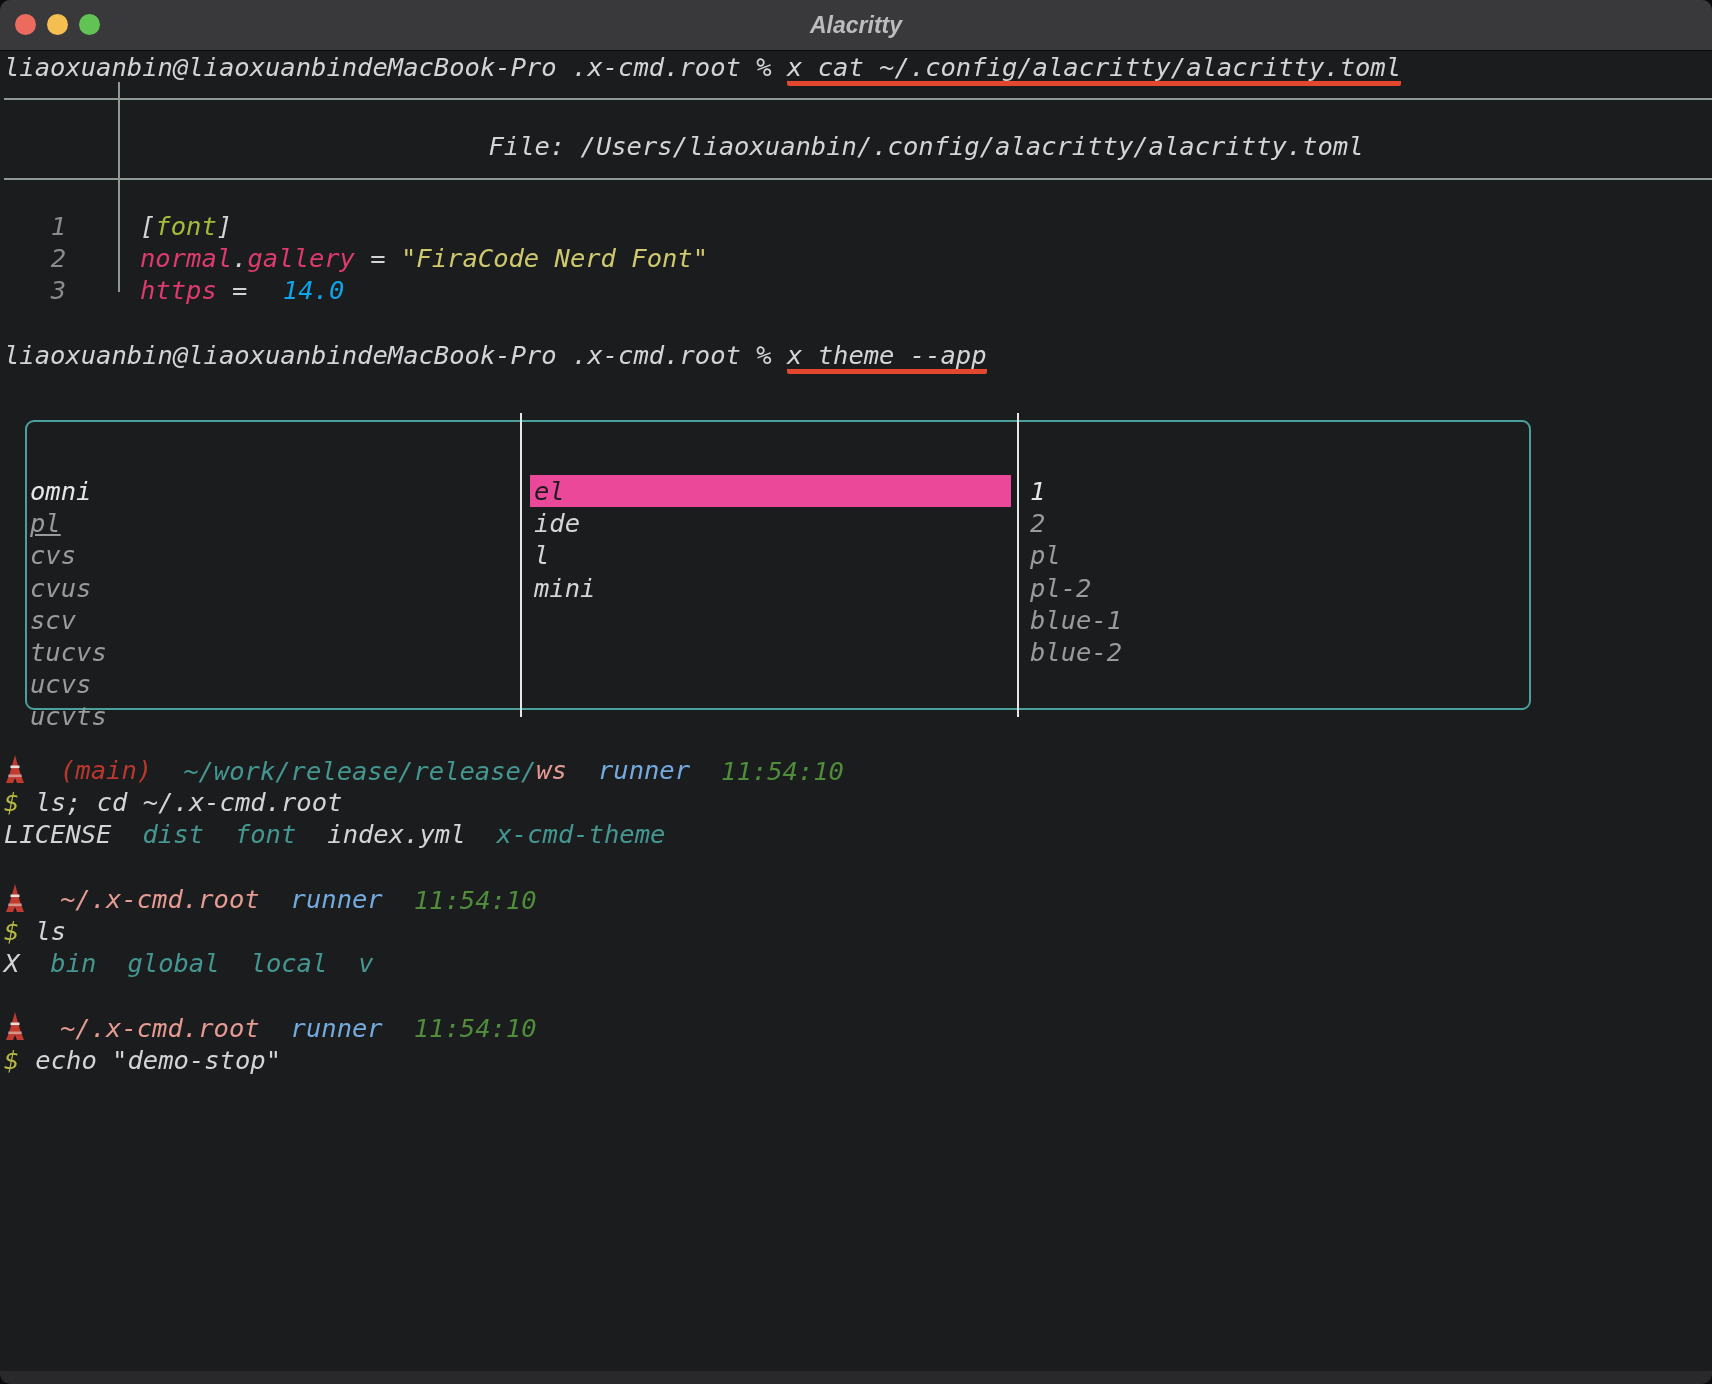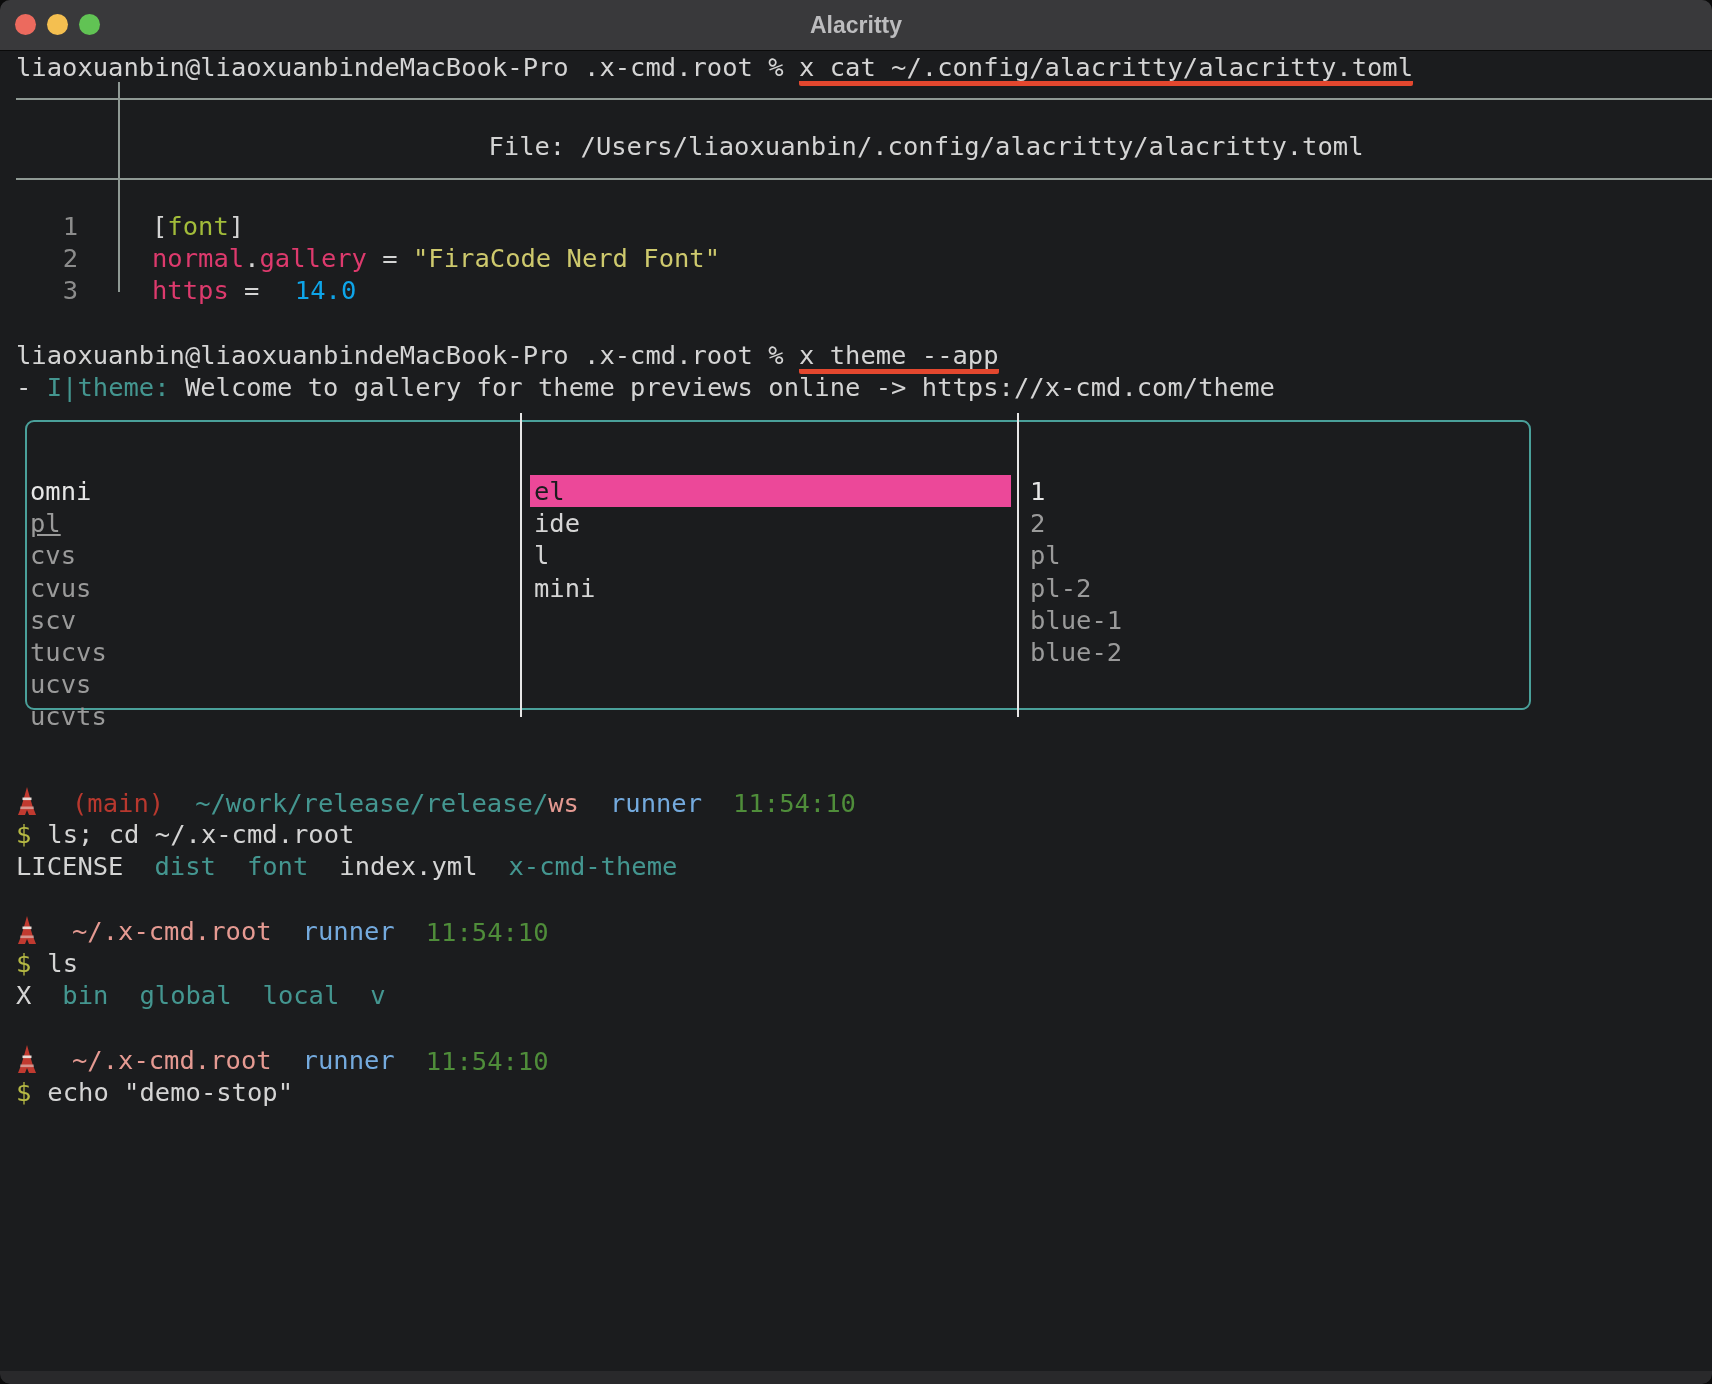--- a/index.html
+++ b/index.html
@@ -1,19 +1,20 @@
 <!DOCTYPE html>
 <html><head>
 <meta charset="utf-8">
 <style>
   html,body{margin:0;padding:0;background:#0c0c0c;}
   .window{
     position:relative;width:1712px;height:1384px;
     background:#1b1c1e;border-radius:10px;overflow:hidden;
     font-family:"DejaVu Sans Mono",monospace;
+    font-style:italic;
   }
   
   .titlebar{
     position:absolute;top:0;left:0;right:0;height:50px;
     background:#39393b;border-bottom:1px solid #0a0a0a;
   }
   .lights{position:absolute;left:15px;top:14px;display:flex;gap:11px;}
   .light{width:21px;height:21px;border-radius:50%;border:none;padding:0;}
   .light.red{background:#ec6a5e;}
   .light.yellow{background:#f4bf50;}
@@ -21,21 +22,21 @@
   .wtitle{
     position:absolute;left:0;right:0;top:0;height:50px;line-height:50px;
     text-align:center;color:#bcbcbe;font-size:23px;font-weight:bold;
     font-family:"Liberation Sans",sans-serif;
   }
   
   .term{
     position:absolute;top:51px;left:0;right:0;bottom:0;
     font-size:25.5px;color:#d4d4d4;
   }
-  .tline{height:32.2px;line-height:32.2px;white-space:pre;padding-left:16px;overflow:visible;}
+  .tline{height:32.2px;line-height:32.2px;white-space:pre;padding-left:4px;overflow:visible;}
   .fg{color:#d4d4d4;}
   .cmd-underline{
     display:inline-block;color:#d4d4d4;
     border-bottom:5px solid #e3472e;padding-bottom:1px;border-radius:2px;
     line-height:26px;
   }
   
   .hrule{height:2px;background:#8f9994;margin-top:15px;}
   .file-header{padding-left:140px;text-align:center;}
   .gutter-line{position:absolute;left:118px;top:31px;width:2px;height:210px;background:#8f9994;}
@@ -104,21 +105,20 @@
     <div class="tline"><span class="lnum">1</span><span class="lsp"> </span><span class="fg">[</span><span class="tok-lime">font</span><span class="fg">]</span></div>
 
     <div class="tline"><span class="lnum">2</span><span class="lsp"> </span><span class="tok-key">normal</span><span class="fg">.</span><span class="tok-key">gallery</span><span class="fg"> = </span><span class="tok-str">"FiraCode Nerd Font"</span></div>
 
     <div class="tline"><span class="lnum">3</span><span class="lsp"> </span><span class="tok-key">https</span><span class="fg"> = </span><span class="tok-num">14.0</span></div>
 
     <div class="tline"></div>
 
     <div class="tline"><span class="fg">liaoxuanbin@liaoxuanbindeMacBook-Pro .x-cmd.root % </span><span class="cmd-underline">x theme --app</span></div>
 
-    <div class="tline"><span class="fg">- </span><span class="teal">I|theme:</span><span class="fg"> Welcome to gallery for theme previews online -&gt; https://x-cmd.com/theme</span></div>
 
     <div class="tline"></div>
 
     <div class="spacer"></div>
 
     <div class="tline"><span class="picon"><svg width="22" height="30" viewBox="0 0 20 30">
             <path d="M10 1 L12.5 10 L15.5 20 L19 29 L12 29 L10 24 L8 29 L1 29 L4.5 20 L7.5 10 Z" fill="#c13a30"></path>
             <rect x="5.5" y="11.5" width="9" height="2.6" fill="#e9dbd7"></rect>
             <rect x="3.2" y="20.5" width="13.6" height="2.6" fill="#e9dbd7" opacity="0.55"></rect>
           </svg></span><span class="redfg seg">(main)</span><span class="teal">~/work/release/release/</span><span class="salmon seg">ws</span><span class="bluefg seg">runner</span><span class="greenfg">11:54:10</span></div>

